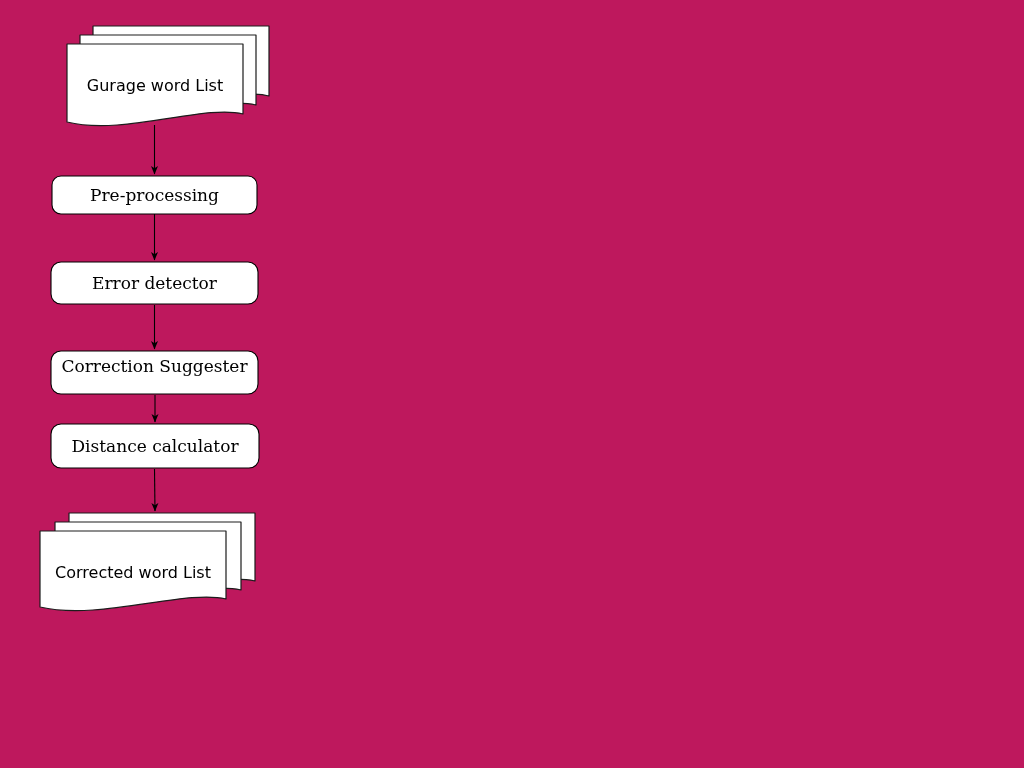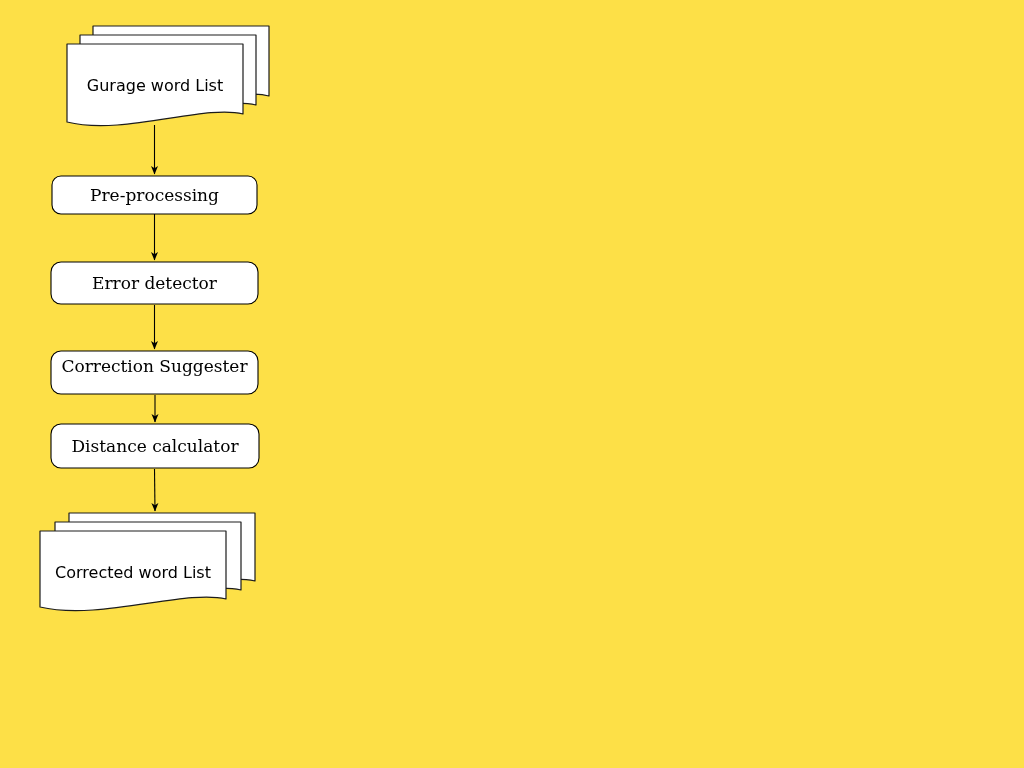--- a/index.html
+++ b/index.html
@@ -7,21 +7,21 @@
     padding: 0;
     background: #ffffff;
     width: 1024px;
     height: 768px;
     overflow: hidden;
   }
   .canvas {
     position: relative;
     width: 1024px;
     height: 768px;
-    background: #fde047;
+    background: #be185d;
   }
   svg.diagram {
     position: absolute;
     left: 0;
     top: 0;
     width: 1024px;
     height: 768px;
   }
   .doc-sheet {
     fill: #ffffff;

